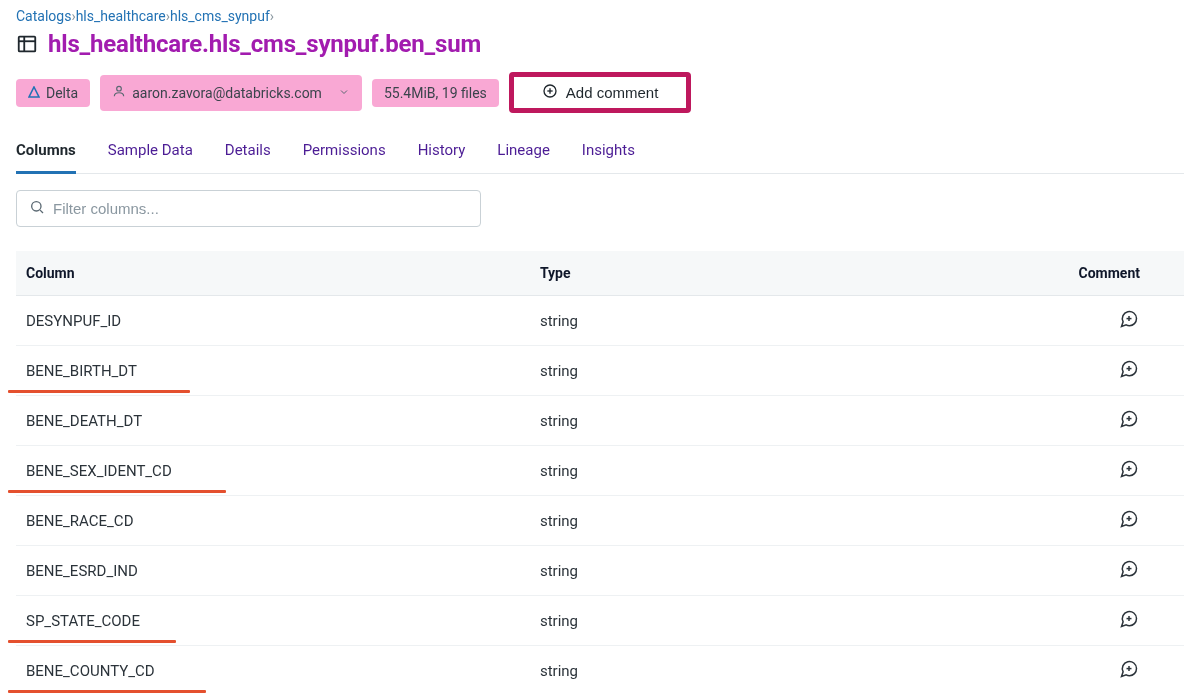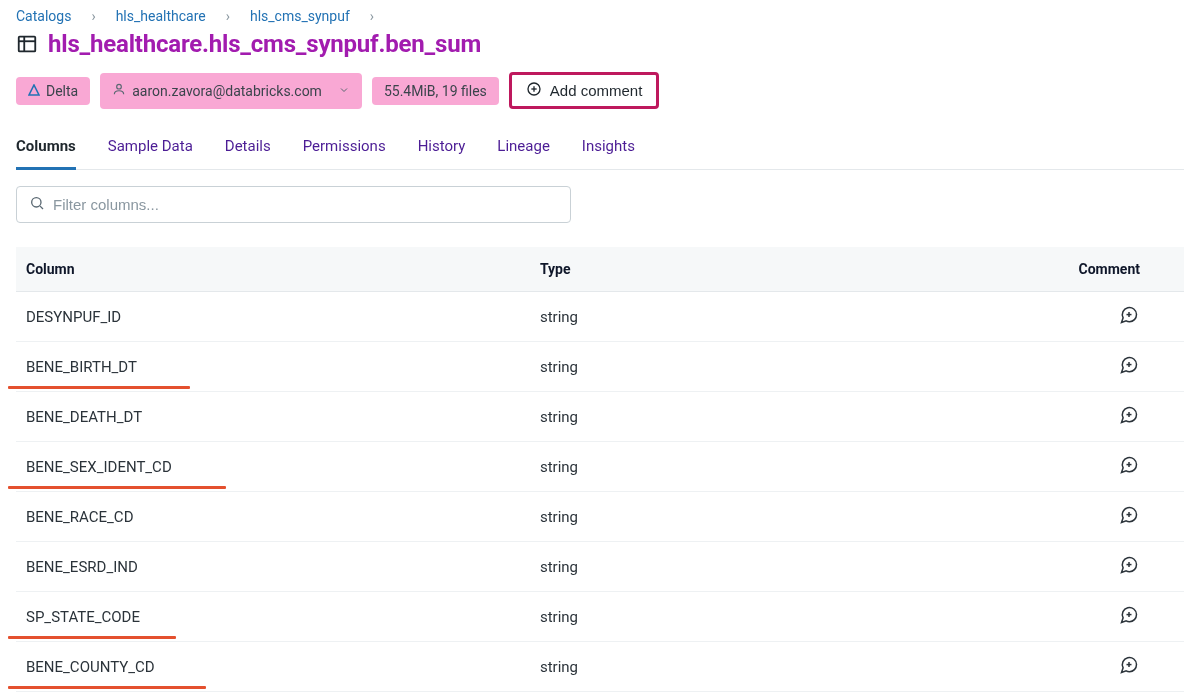--- a/index.html
+++ b/index.html
@@ -9,21 +9,21 @@
       background: #fff;
       font-size: 14px;
       padding: 8px 16px;
     }
     a { text-decoration: none; }
 
     
     .breadcrumb {
       display: flex;
       align-items: center;
-      gap: 20px;
+      gap: 0;
       font-size: 14px;
       color: #5A6872;
       margin-bottom: 6px;
       flex-wrap: wrap;
     }
     .breadcrumb .crumb { color: #2272B4; cursor: pointer; }
     .breadcrumb .sep { color: #8A97A0; }
 
     
     .title-row {
@@ -64,24 +64,24 @@
     .chip.owner .caret-btn {
       padding: 4px 8px;
       margin-left: 2px;
       cursor: pointer;
       color:#5A6872;
     }
     .outline-btn {
       display: inline-flex;
       align-items: center;
       gap: 8px;
-      border: 3px solid #be185d;
+      border: 5px solid #be185d;
       background: #fff;
       border-radius: 4px;
-      padding: 6px 14px;
+      padding: 6px 28px;
       font-size: 15px;
       color: #1F272D;
       cursor: pointer;
     }
 
     
     .tabs {
       display: flex;
       gap: 32px;
       border-bottom: 1px solid #E4E8EB;
@@ -103,21 +103,21 @@
     }
 
     
     .filter-wrap {
       display: flex;
       align-items: center;
       gap: 8px;
       border: 1px solid #C9D1D6;
       border-radius: 4px;
       padding: 8px 12px;
-      width: 555px;
+      width: 465px;
       max-width: 100%;
       margin-bottom: 24px;
     }
     .filter-wrap input {
       border: none;
       outline: none;
       font-size: 15px;
       flex: 1;
       color: #1F272D;
     }

